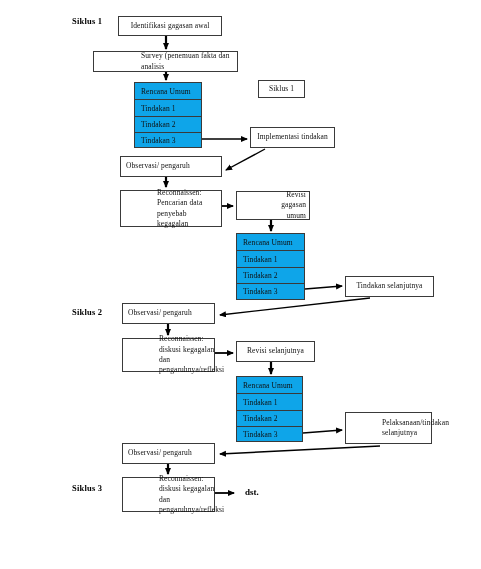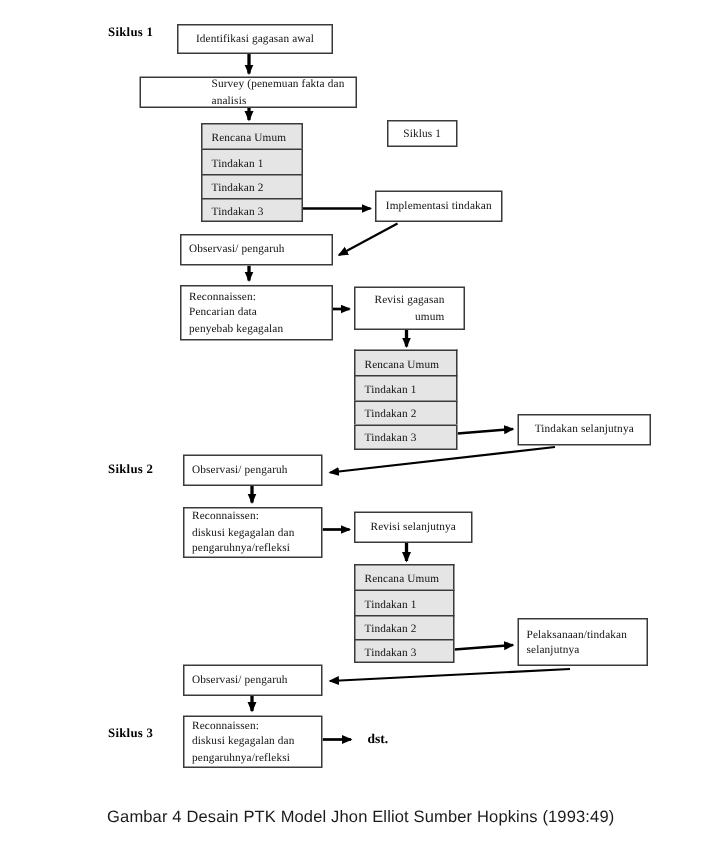--- a/index.html
+++ b/index.html
@@ -35,30 +35,31 @@
     letter-spacing: 0.1px;
   }
   .box.center {
     justify-content: center;
     text-align: right;
     padding: 0 3px;
   }
   .box.multiline {
     align-items: center;
     white-space: pre-line;
+    padding-left: 36px;
   }
   .stack {
     position: absolute;
     box-sizing: border-box;
   }
   .stack .srow {
     box-sizing: border-box;
     border: 1px solid #3a3a3a;
     border-bottom: none;
-    background: #e5e5e5;
+    background: #0ea5e9;
     font-size: 7.5px;
     font-family: "Liberation Serif", serif;
     color: #101010;
     display: flex;
     align-items: center;
     padding-left: 6px;
     letter-spacing: 0.1px;
   }
   .stack .srow:last-child {
     border-bottom: 1px solid #3a3a3a;
@@ -199,15 +200,14 @@
 
   <div class="box multiline" style="left:345px; top:412px; width:87px; height:32px;">Pelaksanaan/tindakan
 selanjutnya</div>
 
   <div class="box" style="left:122px; top:443px; width:93px; height:21px;">Observasi/ pengaruh</div>
 
   <div class="box multiline" style="left:122px; top:477px; width:93px; height:35px;">Reconnaissen:
 diskusi kegagalan dan
 pengaruhnya/refleksi</div>
 
-  <div class="caption" style="top:539px;">Gambar 4 Desain PTK Model Jhon Elliot  Sumber Hopkins (1993:49)</div>
 
 </div>
 
 </body></html>

